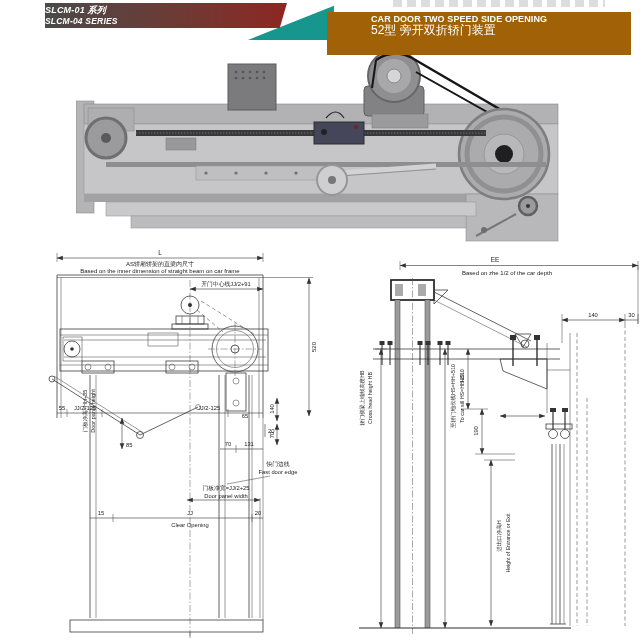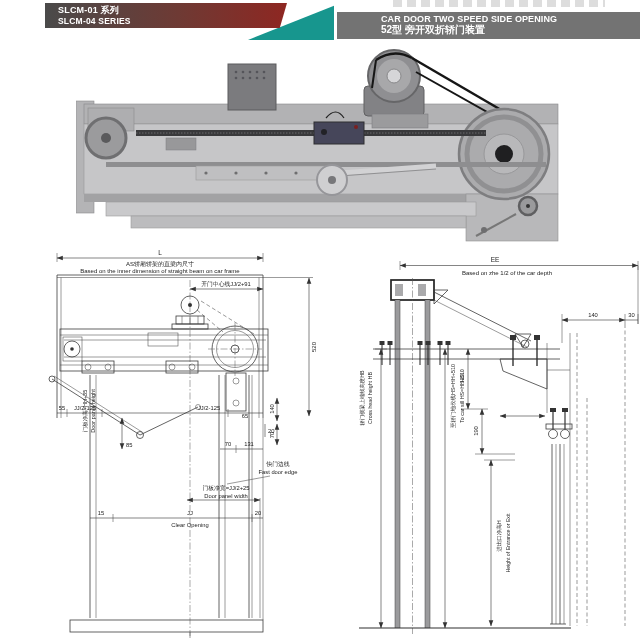--- a/index.html
+++ b/index.html
@@ -1,29 +1,29 @@
 <!DOCTYPE html>
 <html><head>
 <meta charset="utf-8">
 <style>
   html,body{margin:0;padding:0;}
   body{width:640px;height:640px;position:relative;background:#ffffff;overflow:hidden;
        font-family:"Liberation Sans",sans-serif;}
   .hdr-left{position:absolute;left:45px;top:3px;width:242px;height:25px;z-index:3;
     background:linear-gradient(90deg,#4a4a4a 0%,#6e3a34 55%,#8e2722 100%);
     clip-path:polygon(0 0,100% 0,97% 100%,0 100%);
-    color:#fff;padding:2px 0 0 13px;box-sizing:border-box;}
+    color:#fff;padding:2px 0 0 0;box-sizing:border-box;font-style:italic;}
   .hdr-left .l1{font-size:9px;font-weight:bold;line-height:11px;letter-spacing:.2px;}
   .hdr-left .l2{font-size:8.5px;font-weight:bold;line-height:10px;letter-spacing:.2px;}
   .teal-wedge{position:absolute;left:248px;top:2px;width:86px;height:38px;z-index:2;
     background:#17968e;clip-path:polygon(0 100%,100% 10%,100% 100%);}
-  .hdr-right{position:absolute;left:337px;top:12px;width:304px;height:27px;z-index:3;
-    background:#737373;color:#fff;padding:2px 0 0 44px;box-sizing:border-box;}
+  .hdr-right{position:absolute;left:327px;top:12px;width:304px;height:43px;z-index:3;
+    background:#a16207;color:#fff;padding:2px 0 0 44px;box-sizing:border-box;}
   .hdr-right .l1{font-size:9px;font-weight:bold;line-height:11px;letter-spacing:.1px;}
-  .hdr-right .l2{font-size:10px;font-weight:bold;line-height:10px;}
+  .hdr-right .l2{font-size:12px;font-weight:normal;line-height:10px;}
   .remnant{position:absolute;left:393px;top:0;width:212px;height:7px;z-index:1;
     background:repeating-linear-gradient(90deg,#b4b4b4 0 9px,#ffffff 9px 14px);
     opacity:.45;filter:blur(.7px);}
   svg{position:absolute;}
   svg text{font-family:"Liberation Sans",sans-serif;fill:#1c1c1c;}
   .dln{stroke:#3c3c3c;stroke-width:.8;fill:none;}
   .tln{stroke:#4a4a4a;stroke-width:.55;fill:none;}
   .dim{stroke:#333;stroke-width:.6;fill:none;}
   .cl {stroke:#555;stroke-width:.5;fill:none;stroke-dasharray:7 2 1.5 2;}
   .dsh{stroke:#555;stroke-width:.6;fill:none;stroke-dasharray:4 2.5;}

